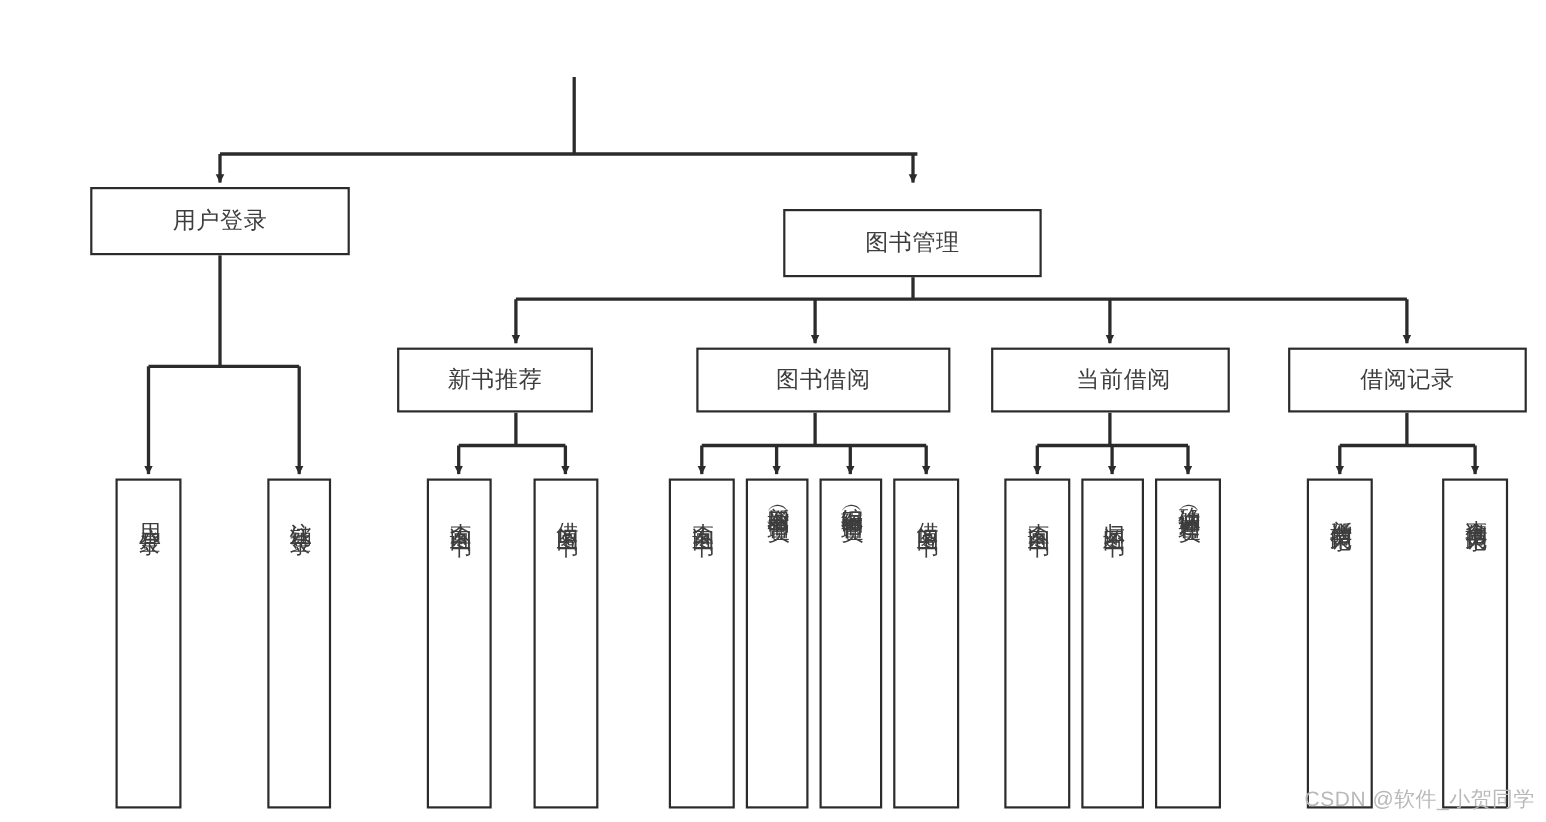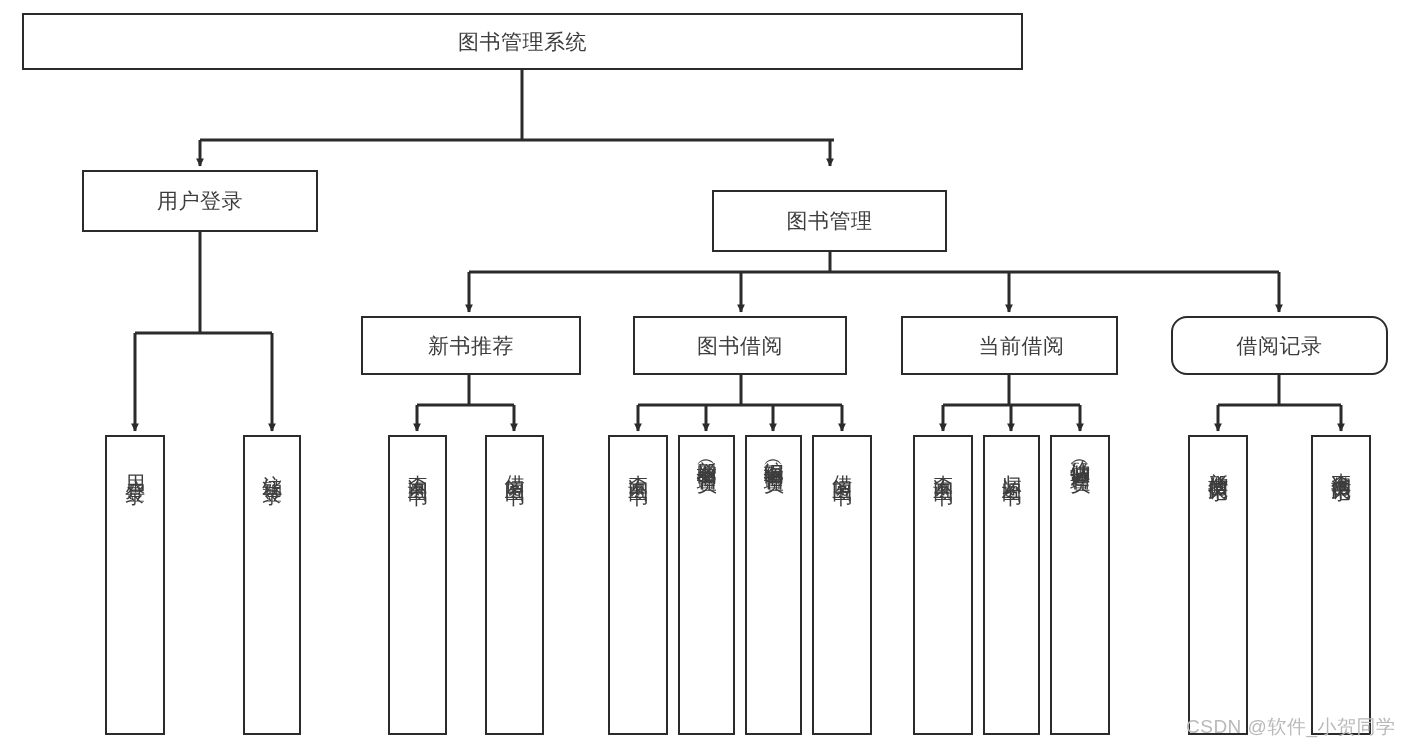--- a/index.html
+++ b/index.html
@@ -121,41 +121,38 @@
       <path d="M1011,405 L1011,431" marker-end="url(#arrowhead)"></path>
       <path d="M1080,405 L1080,431" marker-end="url(#arrowhead)"></path>
 
       <path d="M1279,375 L1279,405"></path>
       <path d="M1218,405 L1341,405"></path>
       <path d="M1218,405 L1218,431" marker-end="url(#arrowhead)"></path>
       <path d="M1341,405 L1341,431" marker-end="url(#arrowhead)"></path>
     </g>
   </svg>
 
-  <div class="node" style="left:22px; top:13px; width:1001px; height:57px;">
-    <span class="node-label">图书管理系统</span>
-  </div>
 
   <div class="node" style="left:82px; top:170px; width:236px; height:62px;">
     <span class="node-label">用户登录</span>
   </div>
   <div class="node" style="left:712px; top:170px; width:235px; height:62px;margin-top:20px;">
     <span class="node-label">图书管理</span>
   </div>
 
-  <div class="node" style="left:361px; top:316px; width:220px; height:59px;">
+  <div class="node" style="left:361px; top:316px; width:178px; height:59px;">
     <span class="node-label">新书推荐</span>
   </div>
-  <div class="node" style="left:633px; top:316px; width:214px; height:59px;">
+  <div class="node" style="left:633px; top:316px; width:231px; height:59px;">
     <span class="node-label">图书借阅</span>
   </div>
   <div class="node" style="left:901px; top:316px; width:217px; height:59px;padding-left:24px;">
     <span class="node-label">当前借阅</span>
   </div>
-  <div class="node" style="left:1171px; top:316px; width:217px; height:59px;border-radius:16px;">
+  <div class="node" style="left:1171px; top:316px; width:217px; height:59px;">
     <span class="node-label">借阅记录</span>
   </div>
 
   <div class="node vertical" style="left:105px; top:435px; width:60px; height:300px;">
     <span class="node-label">用户登录</span>
   </div>
   <div class="node vertical" style="left:243px; top:435px; width:58px; height:300px;">
     <span class="node-label">注销登录</span>
   </div>
   <div class="node vertical" style="left:388px; top:435px; width:59px; height:300px;">

